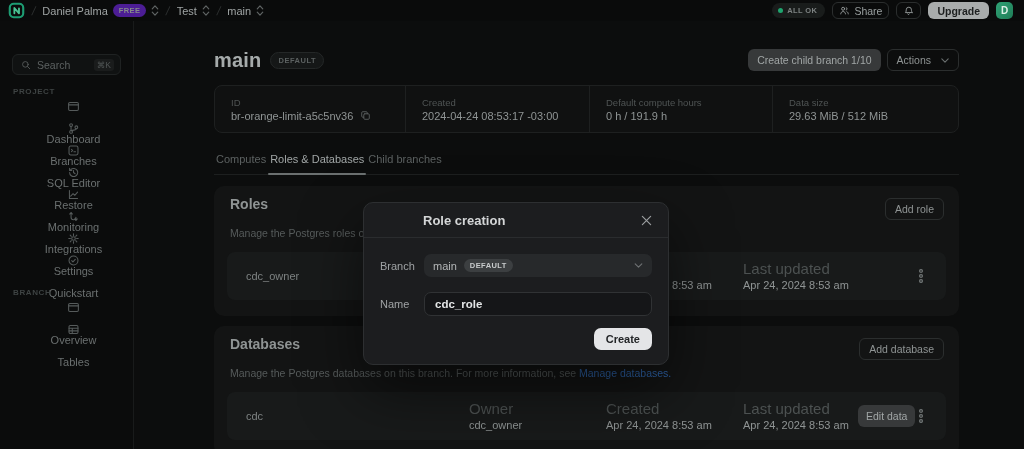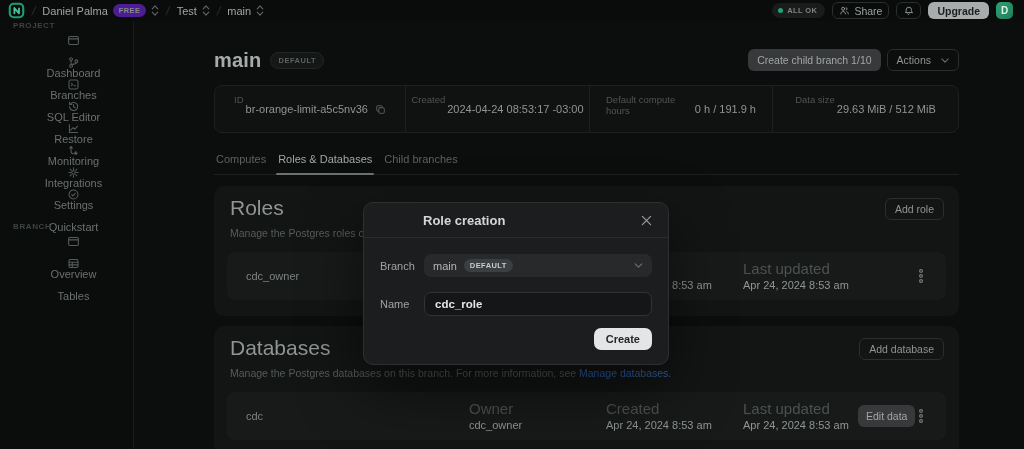--- a/index.html
+++ b/index.html
@@ -52,38 +52,38 @@
   .hdr-actions { margin-left:auto; display:flex; gap:6px;border-radius:10px; }
   .btn-gray { background:#37393a; color:#a1a6a6; border:none; border-radius:6px; height:22px;
     padding:0 9px; font-size:10.5px; font-weight:500; cursor:pointer; font-family:inherit; }
   .btn-outline { background:transparent; border:1px solid #2b2e2e; color:#8f9494; border-radius:6px;
     height:22px; padding:0 9px; font-size:10.5px; font-weight:500; display:inline-flex; align-items:center; gap:10px;
     cursor:pointer; font-family:inherit; }
   .btn-outline .ic { color:#6b7070; }
 
   .info-card { position:absolute; top:64px; left:0; width:745px; height:48px; background:#101111;
     border:1px solid #1e2020; border-radius:8px; display:flex; }
-  .info-cell { padding:8px 16px; display:flex; flex-direction:row; justify-content:center; gap:2px; }
+  .info-cell { padding:8px 16px; display:flex; flex-direction:column; justify-content:center; gap:2px; }
   .info-cell + .info-cell { border-left:1px solid #1e2020; }
   .info-cell:nth-child(1){ width:190px; } .info-cell:nth-child(2){ width:184px; }
   .info-cell:nth-child(3){ width:183px; } .info-cell:nth-child(4){ flex:1; }
   .info-label { color:#4f5454; font-size:9.5px; }
   .info-value { color:#8f9494; font-size:11px; display:flex; align-items:center; gap:7px; white-space:nowrap; }
   .copy-btn { color:#5c6161; cursor:pointer; }
 
-  .tabs { position:absolute; top:126px; left:0; right:0; height:28px; display:flex; gap:8px;
+  .tabs { position:absolute; top:126px; left:0; right:0; height:28px; display:flex; gap:0;
     border-bottom:1px solid #1d1f1f; }
   .tab { color:#5c6161; font-size:11px; font-weight:500; padding:6px 2px; cursor:pointer; position:relative; }
   .tab.active { color:#a1a6a6; }
   .tab.active::after { content:""; position:absolute; left:0; right:0; bottom:-1px; height:2px;
     background:#6b7070; border-radius:2px; }
 
   .section { position:absolute; left:0; width:745px; height:130px; background:#131414; border-radius:10px; }
   .section.roles { top:165px; } .section.databases { top:305px; }
-  .section-title { position:absolute; top:10px; left:16px; color:#8f9494; font-size:21px; font-weight:400; }
+  .section-title { position:absolute; top:10px; left:16px; color:#8f9494; font-size:14px; font-weight:700; }
   .section-add { position:absolute; top:12px; right:15px; }
   .section-desc { position:absolute; top:41px; left:16px; color:#565b5b; font-size:10.5px; white-space:nowrap; }
   .link { color:#2f64aa; cursor:pointer; }
 
   .row-card { position:absolute; top:66px; left:13px; right:13px; height:48px; background:#181a1a; border-radius:8px; }
   .row-name { position:absolute; left:19px; top:50%; transform:translateY(-50%); color:#7d8282; font-size:11px; }
   .col { position:absolute; top:8px; display:flex; flex-direction:column; gap:2px; white-space:nowrap; }
   .col .c-label { color:#4c5151; font-size:15px; }
   .col .c-value { color:#8f9494; font-size:11px; }
   .col-owner { left:242px; } .col-created { left:379px; } .col-updated { left:516px; }
@@ -174,20 +174,30 @@
             <path d="M12.5 11h-9c1-1 1.2-2.2 1.2-4a3.8 3.8 0 0 1 7.6 0c0 1.8.2 3 1.2 4z M6.8 13a1.3 1.3 0 0 0 2.4 0"></path>
           </svg>
       </span>
     </button>
     <button class="upgrade-btn">Upgrade</button>
     <span class="avatar">D</span>
   </div>
 </div>
 
 <div class="sidebar">
+  <div class="search">
+    <span class="ic" style="color:#5c6161">
+      <svg width="10" height="10" viewBox="0 0 16 16">
+          <circle cx="7" cy="7" r="4.5"></circle>
+          <path d="M10.5 10.5 14 14"></path>
+        </svg>
+    </span>
+    <input placeholder="Search" style="">
+    <span class="kbd">⌘K</span>
+  </div>
 
   <div class="side-group">
     <div class="side-label">PROJECT</div>
     <div class="side-item">
       <span class="ic">
           <svg width="13" height="13" viewBox="0 0 16 16">
             <rect x="2" y="3" width="12" height="10" rx="1.5"></rect>
             <path d="M2 6h12"></path>
           </svg>
         </span>

